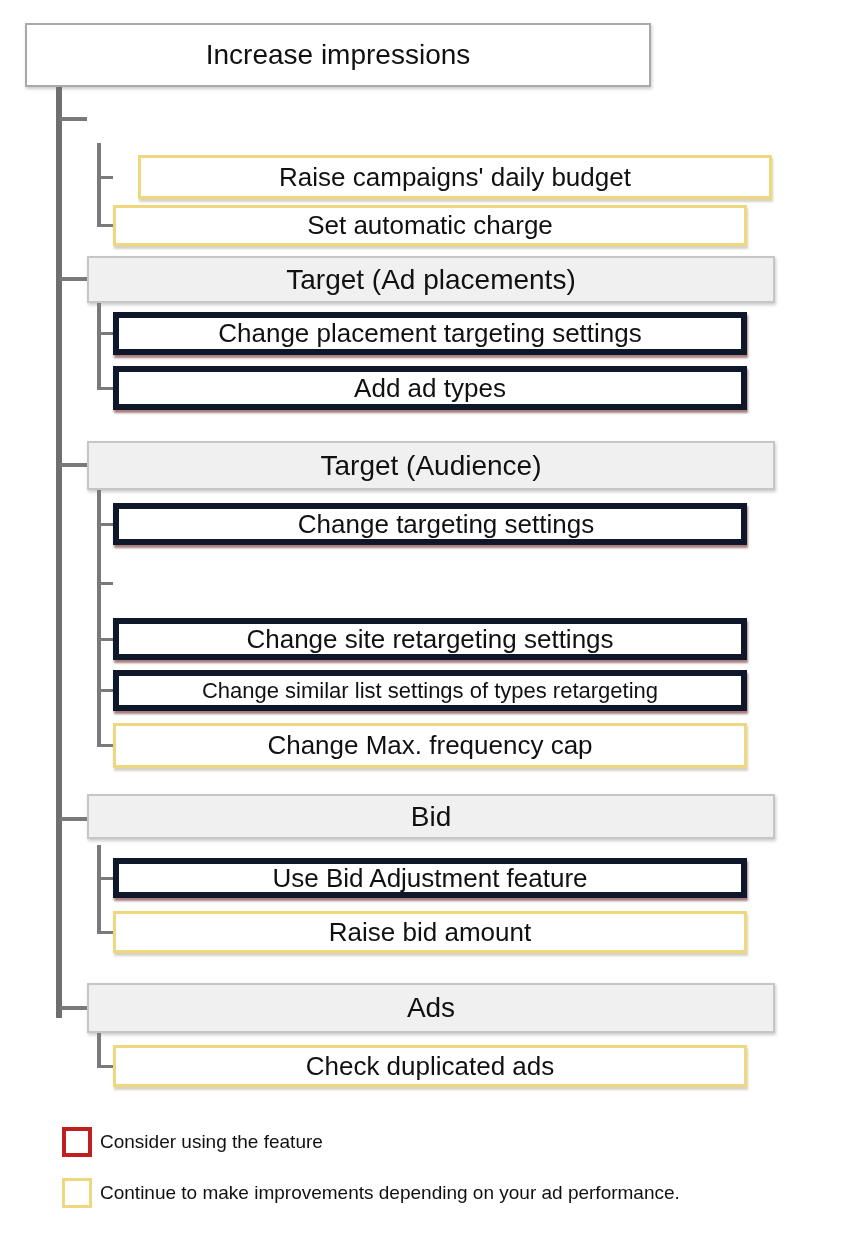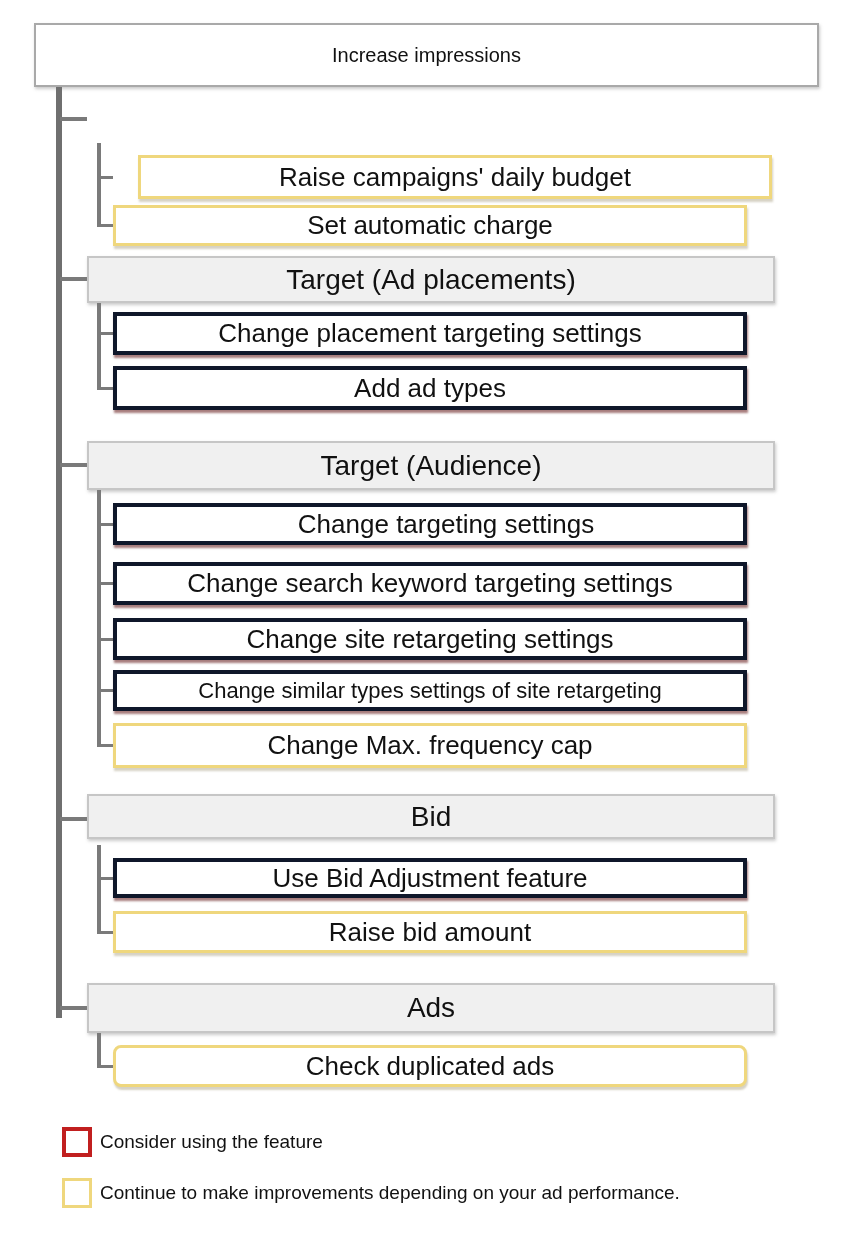--- a/index.html
+++ b/index.html
@@ -19,41 +19,40 @@
   .node {
     position: absolute;
     box-sizing: border-box;
     display: flex;
     align-items: center;
     justify-content: center;
     text-align: center;
     white-space: nowrap;
   }
   .title-box {
-    left: 25px; top: 23px; width: 785px; height: 64px;
+    left: 25px; top: 23px; width: 626px; height: 64px;
     background: #ffffff;
     border: 2px solid #a9a9a9;
     box-shadow: 1px 2px 3px rgba(140,140,140,0.45);
-    font-size: 20px;
-    margin-left: 9px;
+    font-size: 28px;
   }
   .cat-box {
     left: 87px; width: 688px;
     background: #f0f0f0;
     border: 2px solid #c6c6c6;
     box-shadow: 1px 2px 3px rgba(140,140,140,0.45);
     font-size: 28px;
   }
   .item-box {
     left: 113px; width: 634px;
     background: #ffffff;
     font-size: 26px;
   }
   .item-box.red {
-    border: 4px solid #0f172a;
+    border: 6px solid #0f172a;
     box-shadow: 1px 3px 2px rgba(95,18,18,0.55);
   }
   .item-box.yellow {
     border: 3px solid #efd77d;
     box-shadow: 1px 3px 2px rgba(165,155,125,0.45);
   }
   .item-box.small { font-size: 22px; }
   .line {
     position: absolute;
     background: #6f6f6f;
@@ -101,40 +100,39 @@
   <div class="node item-box red" style="top:312px; height:43px;">Change placement targeting settings</div>
   <div class="line branch" style="left:99px; top:387px; width:14px; height:3px;"></div>
   <div class="node item-box red" style="top:366px; height:44px;">Add ad types</div>
 
   <div class="line branch" style="left:60px; top:463px; width:27px; height:4px;"></div>
   <div class="node cat-box" style="top:441px; height:49px;">Target (Audience)</div>
   <div class="line branch" style="left:97px; top:490px; width:4px; height:257px;"></div>
   <div class="line branch" style="left:99px; top:523px; width:14px; height:3px;"></div>
   <div class="node item-box red" style="top:503px; height:42px;padding-left:32px;">Change targeting settings</div>
   <div class="line branch" style="left:99px; top:582px; width:14px; height:3px;"></div>
-  <div class="node item-box red" style="top:562px; height:43px;">Change search keyword targeting settings</div>
   <div class="line branch" style="left:99px; top:638px; width:14px; height:3px;"></div>
   <div class="node item-box red" style="top:618px; height:42px;">Change site retargeting settings</div>
   <div class="line branch" style="left:99px; top:689px; width:14px; height:3px;"></div>
-  <div class="node item-box red small" style="top:670px; height:41px;">Change similar types settings of site retargeting</div>
+  <div class="node item-box red small" style="top:670px; height:41px;">Change similar list settings of types retargeting</div>
   <div class="line branch" style="left:99px; top:744px; width:14px; height:3px;"></div>
   <div class="node item-box yellow" style="top:723px; height:45px;">Change Max. frequency cap</div>
 
   <div class="line branch" style="left:60px; top:817px; width:27px; height:4px;"></div>
   <div class="node cat-box" style="top:794px; height:45px;">Bid</div>
   <div class="line branch" style="left:97px; top:845px; width:4px; height:89px;"></div>
   <div class="line branch" style="left:99px; top:877px; width:14px; height:3px;"></div>
   <div class="node item-box red" style="top:858px; height:40px;">Use Bid Adjustment feature</div>
   <div class="line branch" style="left:99px; top:931px; width:14px; height:3px;"></div>
   <div class="node item-box yellow" style="top:911px; height:42px;">Raise bid amount</div>
 
   <div class="line branch" style="left:60px; top:1006px; width:27px; height:4px;"></div>
   <div class="node cat-box" style="top:983px; height:50px;">Ads</div>
   <div class="line branch" style="left:97px; top:1033px; width:4px; height:35px;"></div>
   <div class="line branch" style="left:99px; top:1065px; width:14px; height:3px;"></div>
-  <div class="node item-box yellow" style="top:1045px; height:42px;border-radius:8px;">Check duplicated ads</div>
+  <div class="node item-box yellow" style="top:1045px; height:42px;">Check duplicated ads</div>
 
   <div class="legend-swatch red" style="top:1127px;"></div>
   <div class="legend-text" style="top:1127px;">Consider using the feature</div>
   <div class="legend-swatch yellow" style="top:1178px;"></div>
   <div class="legend-text" style="top:1178px;">Continue to make improvements depending on your ad performance.</div>
 
 </div>
 
 </body></html>

